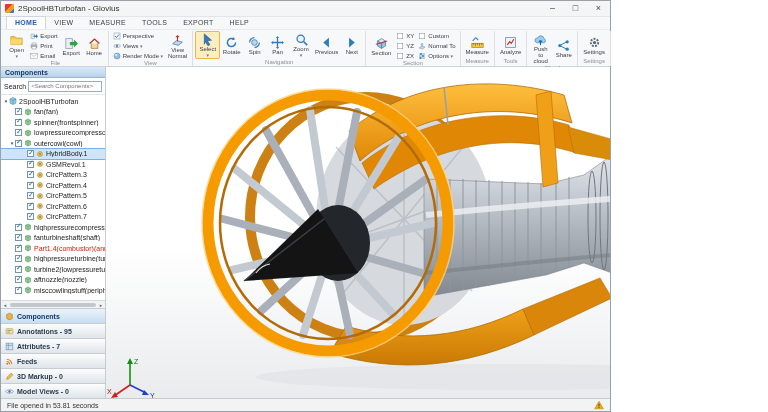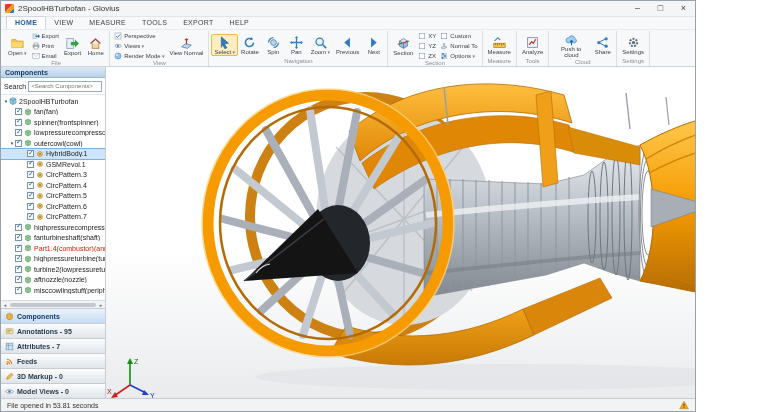--- a/index.html
+++ b/index.html
@@ -1,18 +1,18 @@
 <!DOCTYPE html>
 <html><head>
 <meta charset="utf-8">
 <style>
 *{box-sizing:border-box;margin:0;padding:0;font-family:"Liberation Sans",sans-serif}
 html,body{width:768px;height:412px;overflow:hidden}
 body{background:#fff;color:#222;font-size:8px;-webkit-user-select:none;user-select:none}
-.window{width:696px;height:412px;display:flex;flex-direction:column;border:1px solid #98a2ac;background:#a21caf}
+.window{width:611px;height:412px;display:flex;flex-direction:column;border:1px solid #98a2ac;background:#a21caf}
 
 .titlebar{height:16px;background:#f4f5f6;border-bottom:1px solid #e3e5e7;display:flex;align-items:center;padding-left:4px;flex:none}
 .app-icon{width:9px;height:9px;border-radius:1px;background:linear-gradient(135deg,#e83a2a 0 40%,#f0a020 40% 75%,#2f7cc0 75%);margin-right:4px;flex:none}
 .title{font-size:8px;color:#333;white-space:nowrap}
 .win-controls{margin-left:auto;display:flex;height:100%}
 .win-btn{width:23px;text-align:center;font-size:9px;line-height:15px;color:#444}
 
 .tabs{height:13px;background:#f7f8f9;display:flex;align-items:flex-end;padding-left:5px;border-bottom:1px solid #e8eaec;flex:none}
 .rtab{padding:0 8px;font-size:7px;line-height:12px;color:#3a3f44;letter-spacing:.3px}
 .rtab.active{background:#fff;color:#1e5a9e;font-weight:bold;border:1px solid #d0d6dc;border-bottom:none}

